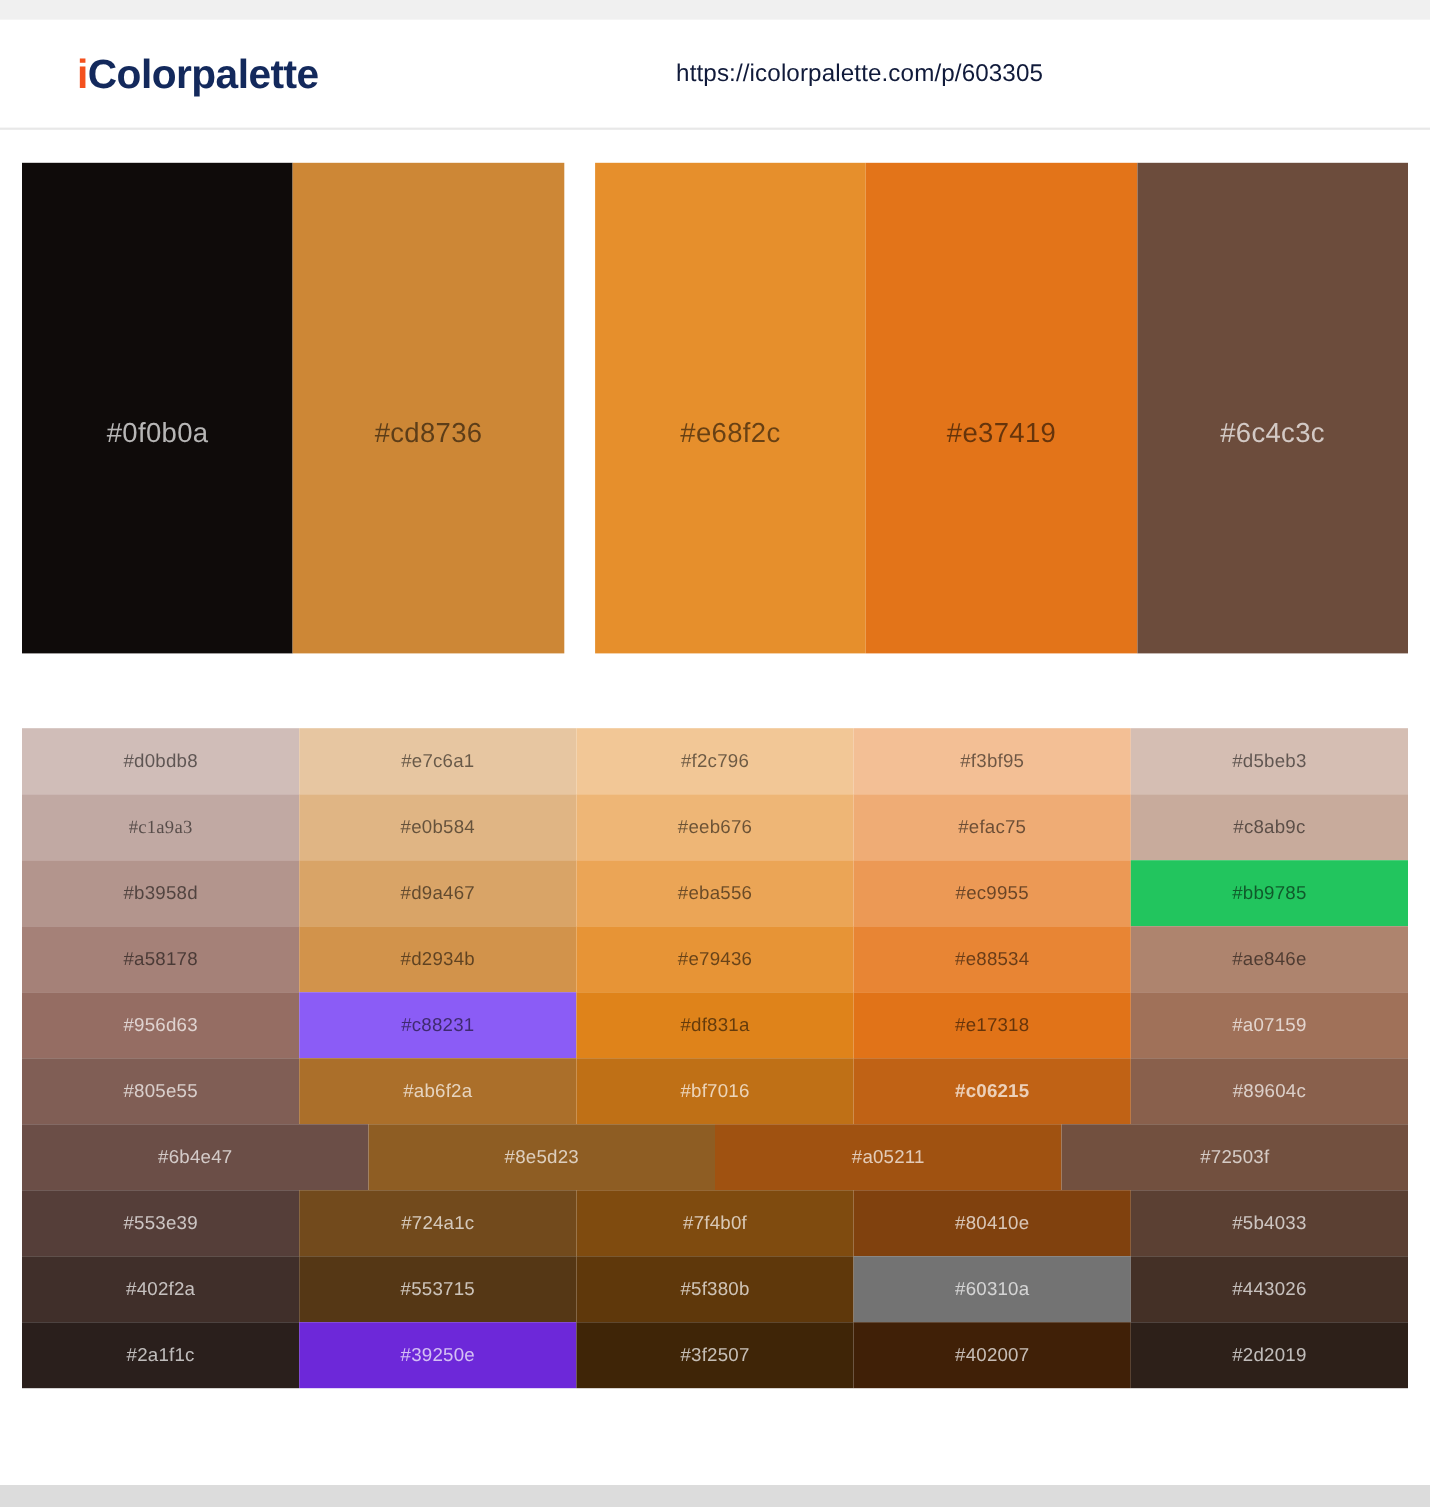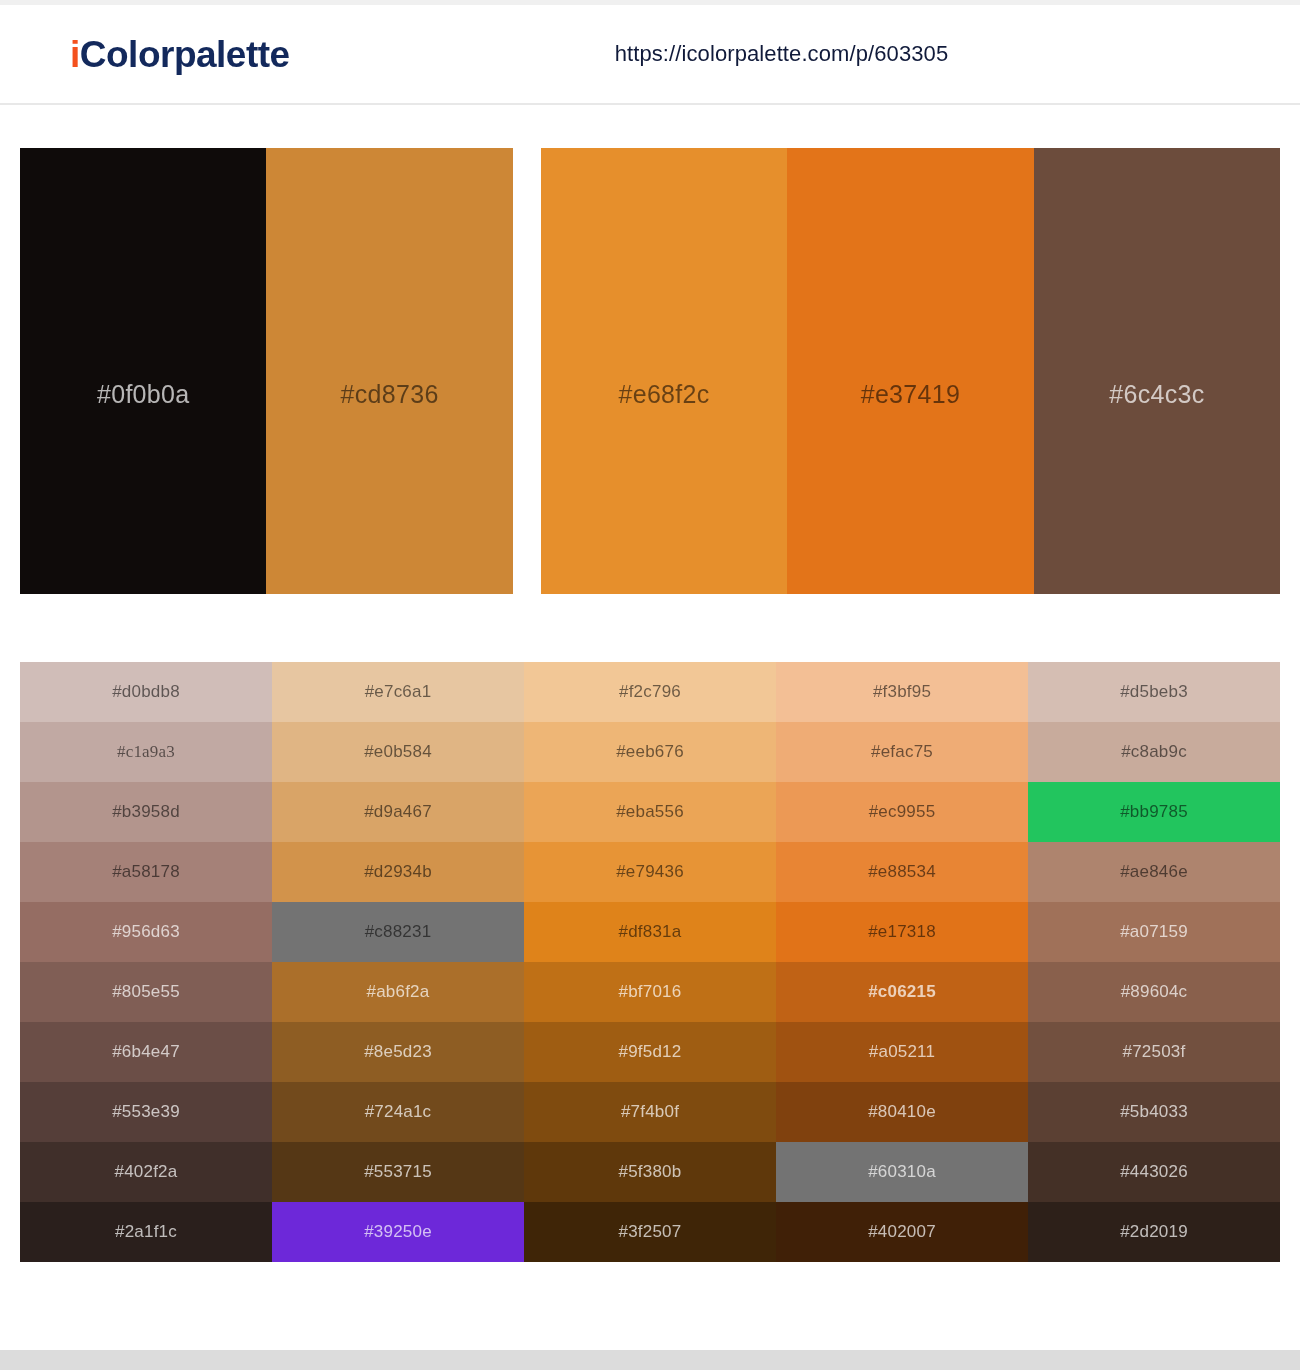--- a/index.html
+++ b/index.html
@@ -22,21 +22,21 @@
     position: absolute;
     top: 0; left: 0;
     width: 1300px;
     height: 18px;
     background: #f0f0f0;
   }
 
   
   .header {
     position: absolute;
-    top: 5px; left: 0;
+    top: 18px; left: 0;
     width: 1300px;
     height: 100px;
     background: #ffffff;
     border-bottom: 2px solid #e8e8e8;
     display: flex;
     align-items: center;
   }
   .logo {
     margin-left: 70px;
     font-size: 37px;
@@ -212,21 +212,21 @@
           <span class="hex hex-dark">#e88534</span>
         </div>
         <div class="grid-cell" style="background: rgb(174, 132, 110);">
           <span class="hex hex-dark">#ae846e</span>
         </div>
       </div>
       <div class="grid-row">
         <div class="grid-cell" style="background: rgb(149, 109, 99);">
           <span class="hex hex-light">#956d63</span>
         </div>
-        <div class="grid-cell" style="background: #737373;">
+        <div class="grid-cell" style="background: #8b5cf6;">
           <span class="hex hex-dark">#c88231</span>
         </div>
         <div class="grid-cell" style="background: rgb(223, 131, 26);">
           <span class="hex hex-dark">#df831a</span>
         </div>
         <div class="grid-cell" style="background: rgb(225, 115, 24);">
           <span class="hex hex-dark">#e17318</span>
         </div>
         <div class="grid-cell" style="background: rgb(160, 113, 89);">
           <span class="hex hex-light">#a07159</span>
@@ -249,23 +249,20 @@
           <span class="hex hex-light">#89604c</span>
         </div>
       </div>
       <div class="grid-row">
         <div class="grid-cell" style="background: rgb(107, 78, 71);">
           <span class="hex hex-light">#6b4e47</span>
         </div>
         <div class="grid-cell" style="background: rgb(142, 93, 35);">
           <span class="hex hex-light">#8e5d23</span>
         </div>
-        <div class="grid-cell" style="background: rgb(159, 93, 18);">
-          <span class="hex hex-light">#9f5d12</span>
-        </div>
         <div class="grid-cell" style="background: rgb(160, 82, 17);">
           <span class="hex hex-light">#a05211</span>
         </div>
         <div class="grid-cell" style="background: rgb(114, 80, 63);">
           <span class="hex hex-light">#72503f</span>
         </div>
       </div>
       <div class="grid-row">
         <div class="grid-cell" style="background: rgb(85, 62, 57);">
           <span class="hex hex-light">#553e39</span>

